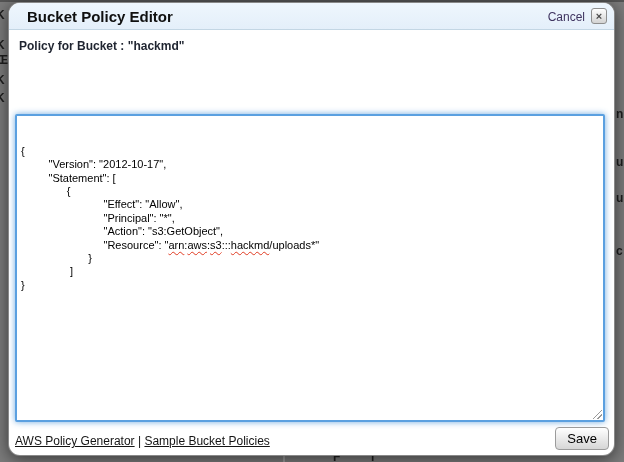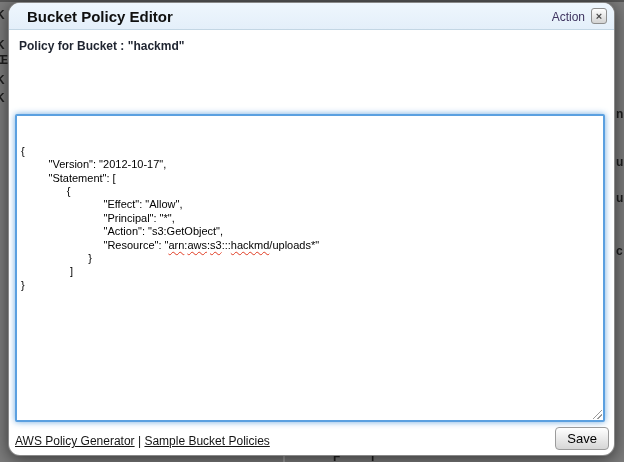--- a/index.html
+++ b/index.html
@@ -166,21 +166,21 @@
     <span class="bg-frag" style="left: 616px; top: 191px;">u</span>
     <span class="bg-frag" style="left: 616px; top: 244px;">c</span>
     <span class="bg-frag" style="left: 333px; top: 450px;">F</span>
     <span class="bg-frag" style="left: 371px; top: 450px;">l</span>
   </div>
 
 <div class="dialog">
 
   <div class="dialog-header">
     <div class="dialog-title">Bucket Policy Editor</div>
-    <a class="cancel-link">Action</a>
+    <a class="cancel-link">Cancel</a>
     <div class="close-btn">×</div>
   </div>
 
   <div class="bucket-line">Policy for Bucket : "hackmd"</div>
 
 
   <div class="policy-editor">
     <div id="policy-content"><div class="policy-line">{</div><div class="policy-line">         "Version": "2012-10-17",</div><div class="policy-line">         "Statement": [</div><div class="policy-line">               {</div><div class="policy-line">                           "Effect": "Allow",</div><div class="policy-line">                           "Principal": "*",</div><div class="policy-line">                           "Action": "s3:GetObject",</div><div class="policy-line">                           "Resource": "<span class="misspelled">arn</span>:<span class="misspelled">aws</span>:<span class="misspelled">s3</span>:::<span class="misspelled">hackmd</span>/uploads*"</div><div class="policy-line">                      }</div><div class="policy-line">                ]</div><div class="policy-line">}</div></div>
     <div class="resize-grip"></div>
   </div>

